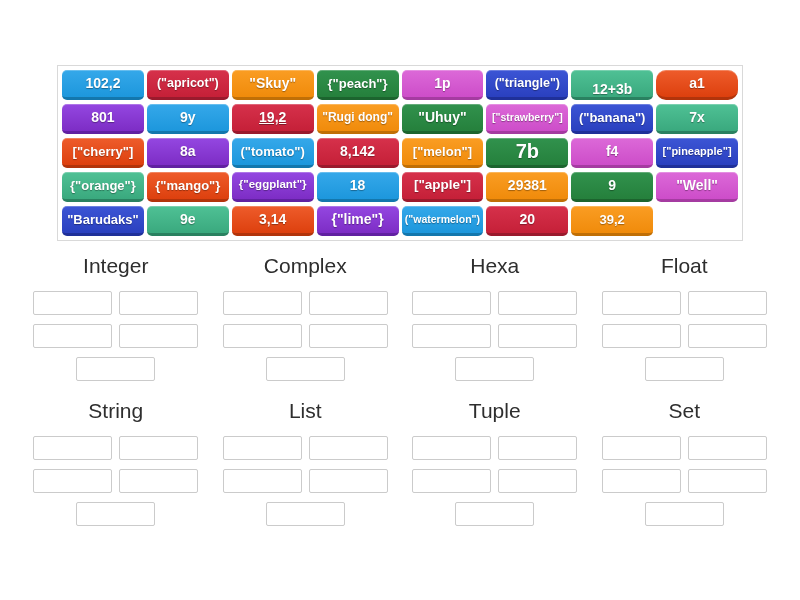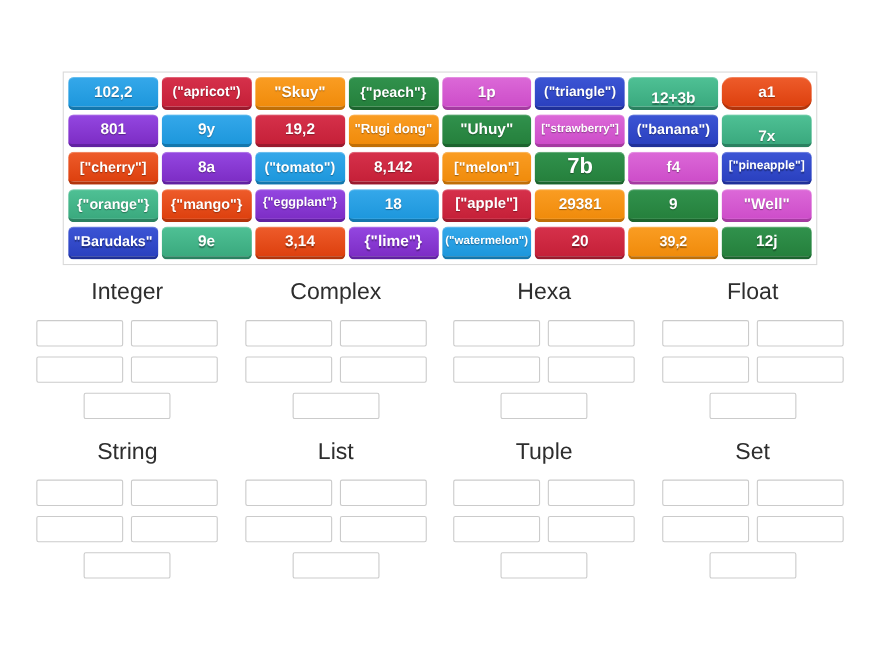--- a/index.html
+++ b/index.html
@@ -124,36 +124,36 @@
       </div>
       <div class="tile" style="background: linear-gradient(rgb(238, 92, 43), rgb(221, 64, 14)); border-bottom: 3px solid rgb(178, 52, 11); border-radius: 10px;">
         <span style="font-size: 14px;">a1</span>
       </div>
       <div class="tile" style="background: linear-gradient(rgb(148, 71, 225), rgb(125, 45, 197)); border-bottom: 3px solid rgb(97, 33, 161);">
         <span style="font-size: 14px;">801</span>
       </div>
       <div class="tile" style="background: linear-gradient(rgb(53, 168, 234), rgb(29, 151, 220)); border-bottom: 3px solid rgb(19, 119, 173);">
         <span style="font-size: 14px;">9y</span>
       </div>
-      <div class="tile" style="background: linear-gradient(rgb(214, 49, 75), rgb(197, 32, 56)); border-bottom: 3px solid rgb(154, 26, 45);">
+      <div class="tile" style="background: linear-gradient(rgb(214, 49, 75), rgb(197, 32, 56)); border-bottom: 3px solid rgb(154, 26, 45); text-decoration: underline;">
         <span style="font-size: 14px;">19,2</span>
       </div>
       <div class="tile" style="background: linear-gradient(rgb(250, 157, 35), rgb(240, 139, 11)); border-bottom: 3px solid rgb(192, 111, 6);">
         <span style="font-size: 12px;">"Rugi dong"</span>
       </div>
       <div class="tile" style="background: linear-gradient(rgb(49, 146, 77), rgb(37, 128, 60)); border-bottom: 3px solid rgb(28, 100, 46);">
         <span style="font-size: 14px;">"Uhuy"</span>
       </div>
       <div class="tile" style="background: linear-gradient(rgb(220, 105, 216), rgb(205, 77, 201)); border-bottom: 3px solid rgb(165, 59, 161);">
         <span style="font-size: 10.5px;">["strawberry"]</span>
       </div>
       <div class="tile" style="background: linear-gradient(rgb(60, 85, 213), rgb(42, 64, 191)); border-bottom: 3px solid rgb(31, 48, 153);">
         <span style="font-size: 13px;">("banana")</span>
       </div>
-      <div class="tile" style="background: linear-gradient(rgb(79, 193, 149), rgb(58, 169, 126)); border-bottom: 3px solid rgb(42, 129, 96); align-items: flex-end;">
+      <div class="tile" style="background: linear-gradient(rgb(79, 193, 149), rgb(58, 169, 126)); border-bottom: 3px solid rgb(42, 129, 96);">
         <span style="font-size: 14px;">7x</span>
       </div>
       <div class="tile" style="background: linear-gradient(rgb(238, 92, 43), rgb(221, 64, 14)); border-bottom: 3px solid rgb(178, 52, 11);">
         <span style="font-size: 13px;">["cherry"]</span>
       </div>
       <div class="tile" style="background: linear-gradient(rgb(148, 71, 225), rgb(125, 45, 197)); border-bottom: 3px solid rgb(97, 33, 161);">
         <span style="font-size: 14px;">8a</span>
       </div>
       <div class="tile" style="background: linear-gradient(rgb(53, 168, 234), rgb(29, 151, 220)); border-bottom: 3px solid rgb(19, 119, 173);">
         <span style="font-size: 13px;">("tomato")</span>
@@ -210,23 +210,20 @@
         <span style="font-size: 14px;">{"lime"}</span>
       </div>
       <div class="tile" style="background: linear-gradient(rgb(53, 168, 234), rgb(29, 151, 220)); border-bottom: 3px solid rgb(19, 119, 173);">
         <span style="font-size: 10.5px;">("watermelon")</span>
       </div>
       <div class="tile" style="background: linear-gradient(rgb(214, 49, 75), rgb(197, 32, 56)); border-bottom: 3px solid rgb(154, 26, 45);">
         <span style="font-size: 14px;">20</span>
       </div>
       <div class="tile" style="background: linear-gradient(rgb(250, 157, 35), rgb(240, 139, 11)); border-bottom: 3px solid rgb(192, 111, 6);">
         <span style="font-size: 13px;">39,2</span>
-      </div>
-      <div class="tile" style="background: linear-gradient(rgb(49, 146, 77), rgb(37, 128, 60)); border-bottom: 3px solid rgb(28, 100, 46);">
-        <span style="font-size: 14px;">12j</span>
       </div>
     </div>
   <div class="cat-row cat-row-1" id="catrow1">
       <div class="group">
         <div class="group-title">Integer</div>
         <div class="slots">
           <div class="slot-row">
             <div class="slot"></div>
             <div class="slot"></div>
           </div>

